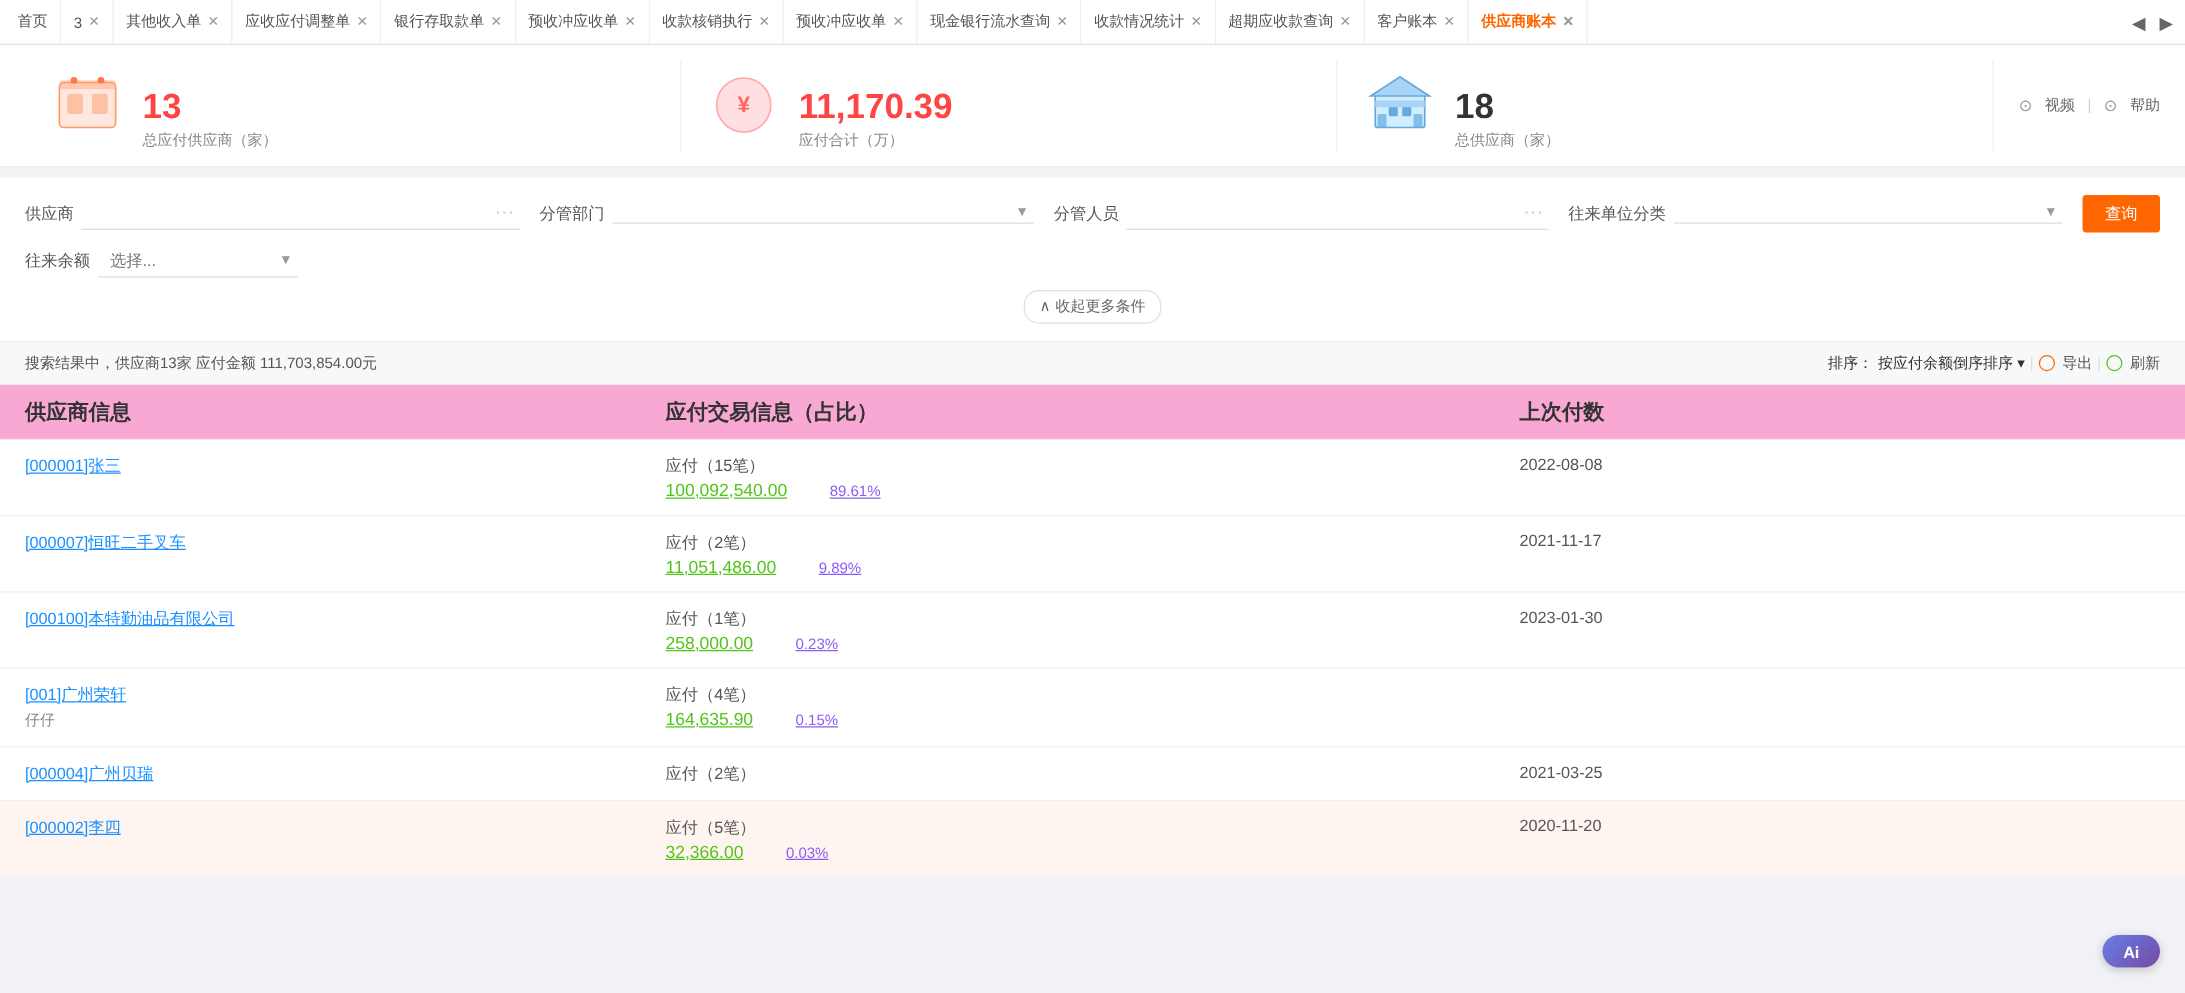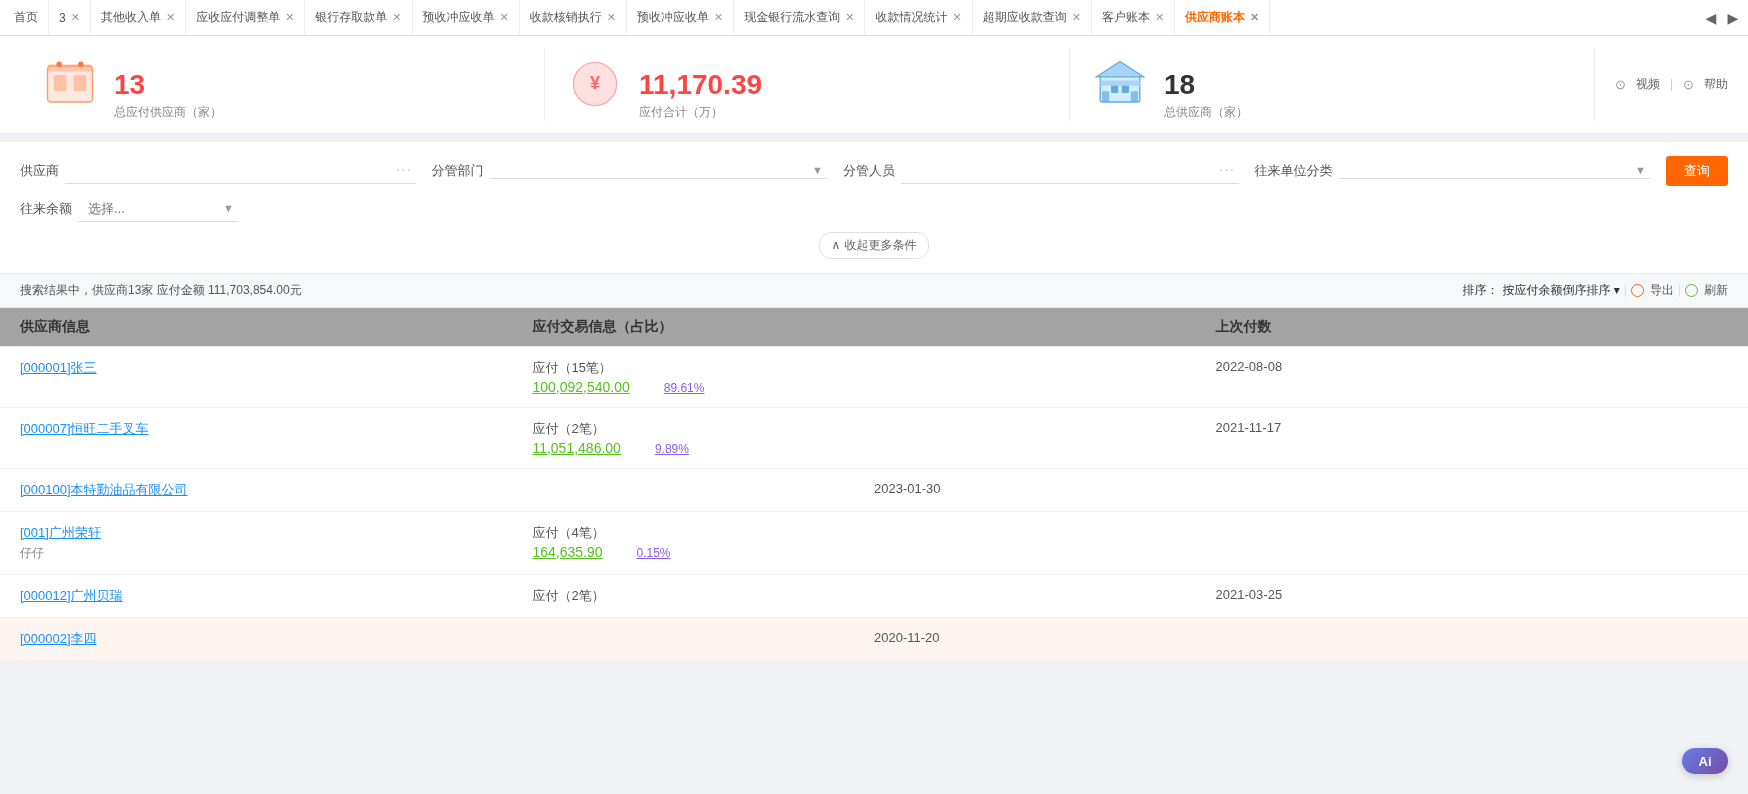--- a/index.html
+++ b/index.html
@@ -183,25 +183,25 @@
     .sort-label { color: #333; }
     .sort-value { color: #333; font-weight: 500; }
 
     
     .data-table {
       background: #fff;
       width: 100%;
     }
     .table-header {
       display: flex;
-      background: #a3a3a3;
+      background: #f9a8d4;
       border-bottom: 1px solid #e8e8e8;
       padding: 10px 20px;
       font-weight: 600;
-      font-size: 14px;
+      font-size: 17px;
       color: #333;
       justify-content: space-between;
     }
     .col-supplier { flex: 3; }
     .col-transaction { flex: 4; }
     .col-lastpay { flex: 2; }
     .col-extra { flex: 1; }
 
     .table-row {
       display: flex;
@@ -474,20 +474,27 @@
     <div class="col-lastpay">
       <span class="lastpay-date">2021-11-17</span>
     </div>
     <div class="col-extra"></div>
   </div>
 
   <div class="table-row">
     <div class="col-supplier">
       <span class="supplier-name">[000100]本特勤油品有限公司</span>
     </div>
+    <div class="col-transaction">
+      <div class="txn-label">应付（1笔）</div>
+      <div class="txn-row">
+        <span class="txn-amount">258,000.00</span>
+        <span class="txn-percent">0.23%</span>
+      </div>
+    </div>
     <div class="col-lastpay">
       <span class="lastpay-date">2023-01-30</span>
     </div>
     <div class="col-extra"></div>
   </div>
 
   <div class="table-row">
     <div class="col-supplier">
       <span class="supplier-name">[001]广州荣轩</span>
       <div class="supplier-sub">仔仔</div>
@@ -500,35 +507,42 @@
       </div>
     </div>
     <div class="col-lastpay">
       <span class="lastpay-date"></span>
     </div>
     <div class="col-extra"></div>
   </div>
 
   <div class="table-row">
     <div class="col-supplier">
-      <span class="supplier-name">[000012]广州贝瑞</span>
+      <span class="supplier-name">[000004]广州贝瑞</span>
     </div>
     <div class="col-transaction">
       <div class="txn-label">应付（2笔）</div>
     </div>
     <div class="col-lastpay">
       <span class="lastpay-date">2021-03-25</span>
     </div>
     <div class="col-extra"></div>
   </div>
 
   <div class="table-row highlighted">
     <div class="col-supplier">
       <span class="supplier-name">[000002]李四</span>
     </div>
+    <div class="col-transaction">
+      <div class="txn-label">应付（5笔）</div>
+      <div class="txn-row">
+        <span class="txn-amount">32,366.00</span>
+        <span class="txn-percent">0.03%</span>
+      </div>
+    </div>
     <div class="col-lastpay">
       <span class="lastpay-date">2020-11-20</span>
     </div>
     <div class="col-extra"></div>
   </div>
 
 </div>
 
 <div style="position:fixed; bottom:20px; right:20px; width:46px; height:26px; background:linear-gradient(135deg,#667eea,#764ba2); border-radius:13px; display:flex; align-items:center; justify-content:center; color:#fff; font-size:13px; font-weight:bold; cursor:pointer; box-shadow:0 2px 8px rgba(0,0,0,0.2);">
   <span>Ai</span>

